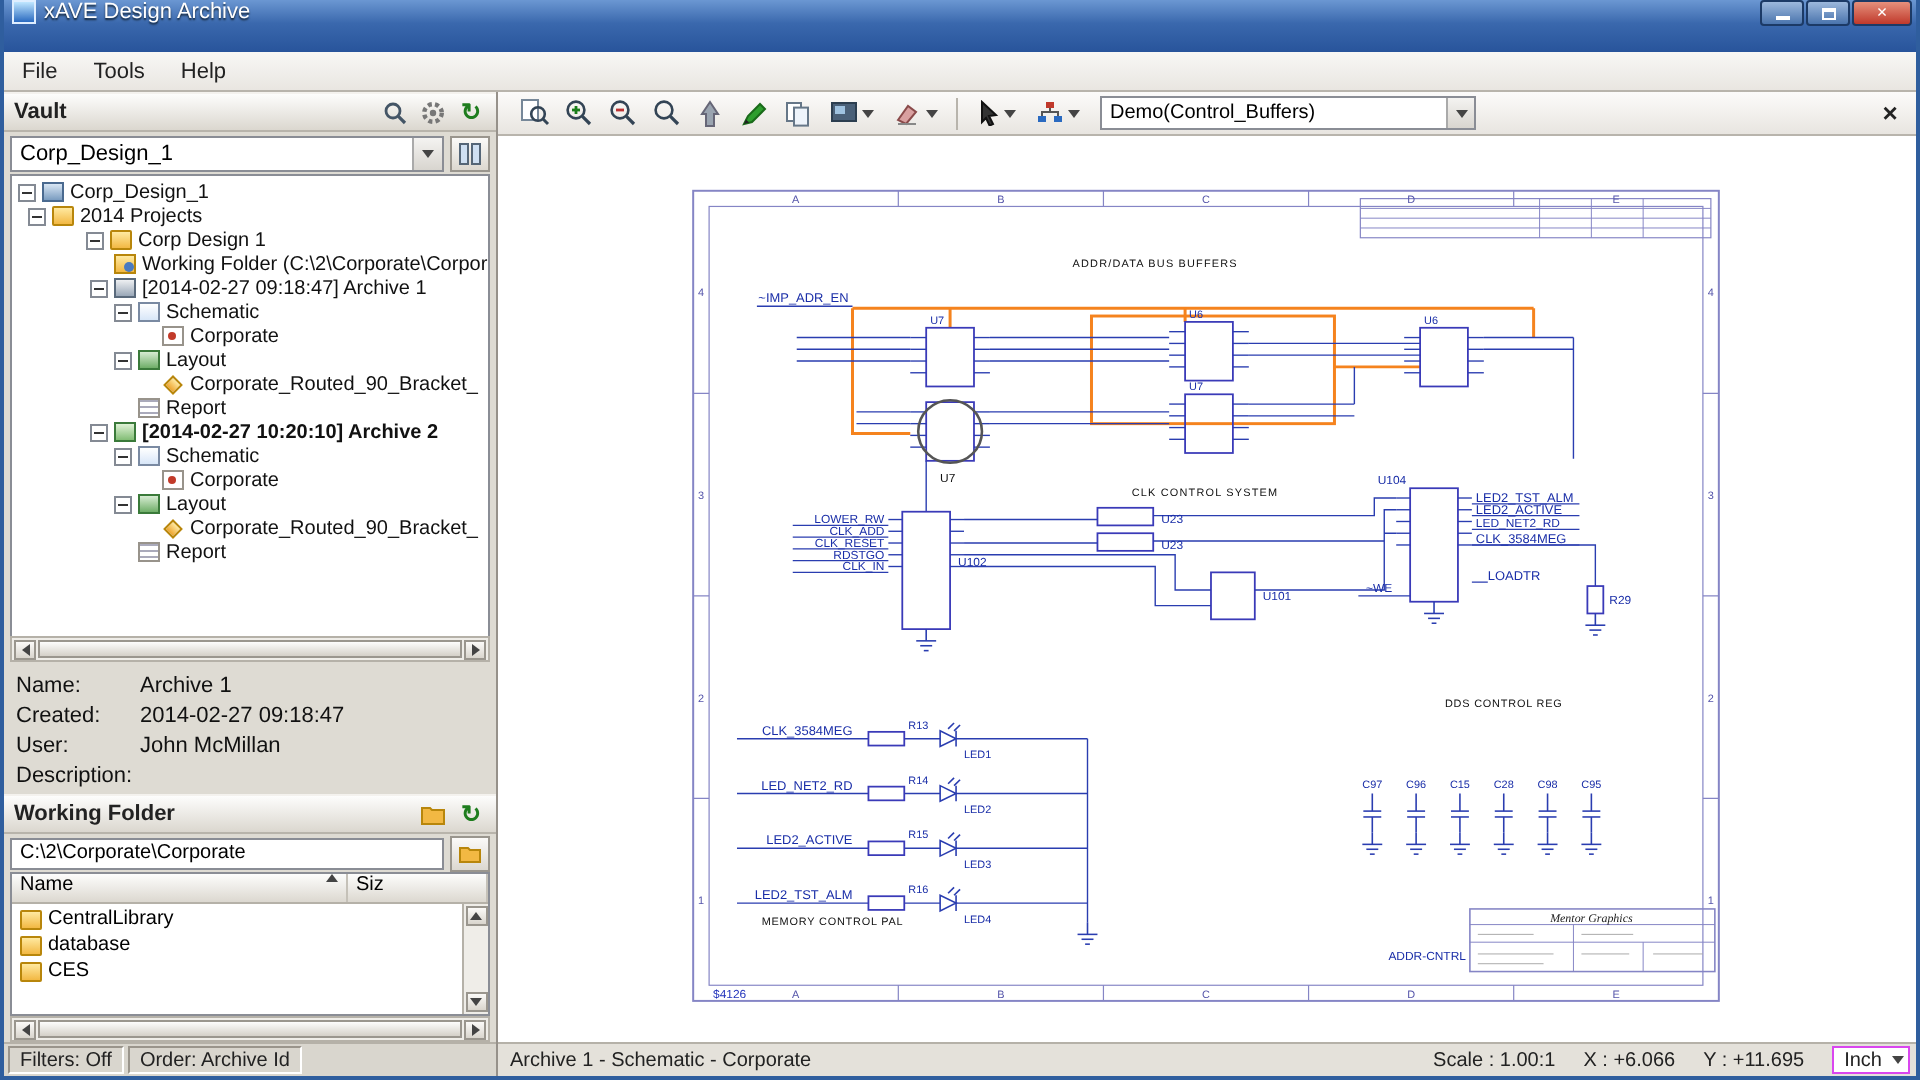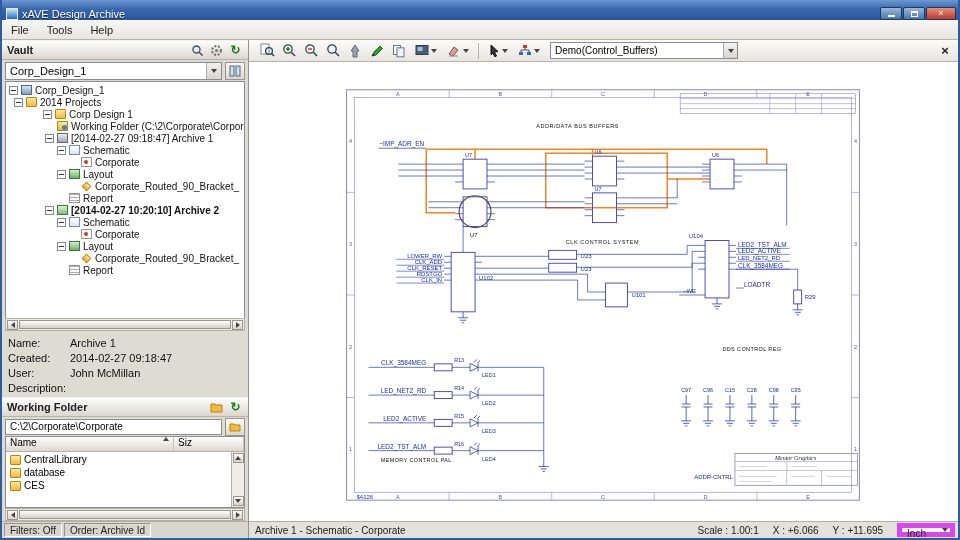--- a/index.html
+++ b/index.html
@@ -1,19 +1,19 @@
 <!DOCTYPE html>
 <html><head>
 <meta charset="utf-8">
 <style>
   *{margin:0;padding:0;box-sizing:border-box;font-family:"Liberation Sans",sans-serif}
   html,body{width:960px;height:540px;overflow:hidden;background:#d4d0c8}
   .window{width:960px;height:540px;display:flex;flex-direction:column;border:2px solid #2f5e9e;border-top:none}
   
-  .titlebar{height:20px;background:linear-gradient(#6b97d2,#3a68ad 45%,#28549b);display:flex;align-items:flex-end;padding:0 2px;color:#fff;font-size:11px;flex:none}
+  .titlebar{height:26px;background:linear-gradient(#6b97d2,#3a68ad 45%,#28549b);display:flex;align-items:flex-start;padding:0 2px;color:#fff;font-size:11px;flex:none}
   .app-icon{width:12px;height:12px;background:linear-gradient(#bfe6ff,#2a6ac0);border:1px solid #dfeeff;margin:0 4px 0 2px;flex:none}
   .tb-title{text-shadow:0 1px 1px #123;white-space:nowrap}
   .winbtns{margin-left:auto;display:flex;gap:1px}
   .winbtn{width:22px;height:13px;border:1px solid #1c3a66;border-radius:2px;background:linear-gradient(#9cb8dc,#4a74ad);display:flex;align-items:center;justify-content:center;color:#fff;font-size:9px;line-height:9px}
   .winbtn.close{width:30px;background:linear-gradient(#e5907c,#c0392b)}
   .wb-min{width:7px;height:2px;background:#fff;margin-top:5px}
   .wb-max{width:7px;height:6px;border:1px solid #fff;border-top-width:2px}
   
   .menubar{height:20px;background:linear-gradient(#f8f7f5,#e9e6e1);border-bottom:1px solid #b8b4ac;display:flex;align-items:center;font-size:11px;color:#222;flex:none}
   .menu-item{padding:3px 9px;cursor:default}
@@ -83,21 +83,21 @@
   .tool-combo-btn{display:flex;align-items:center;height:19px;padding:0 3px;gap:2px;border:1px solid transparent}
   .tool-sep{width:1px;height:16px;background:#b8b4ac;margin:0 3px}
   .sheet-combo{width:188px;height:17px;background:#fff;border:1px solid #8a8d95;display:flex;align-items:center;font-size:10px;padding-left:4px;margin-left:4px}
   .sheet-combo .arrowbox{margin-left:auto;width:14px;height:15px;background:linear-gradient(#f4f3f1,#d8d5cf);border-left:1px solid #aaa;display:flex;align-items:center;justify-content:center}
   .close-view{margin-left:auto;width:18px;height:18px;display:flex;align-items:center;justify-content:center;font-size:13px;font-weight:bold;color:#222}
   .canvas{flex:1;min-height:0;background:#fff;position:relative}
   .canvas svg{position:absolute;inset:0;width:100%;height:100%}
   .viewer-status{height:17px;flex:none;display:flex;align-items:center;background:#e4e1da;border-top:1px solid #b5b1a8;font-size:10px;color:#222;padding:0 3px}
   .vs-left{padding-left:3px;white-space:nowrap}
   .vs-right{margin-left:auto;display:flex;align-items:center;gap:14px;white-space:nowrap}
-  .unit-combo{height:14px;background:#fff;border:5px solid #d946ef;display:flex;align-items:flex-start;gap:16px;padding:0 2px 0 5px;font-size:10px}
+  .unit-combo{height:14px;background:#fff;border:1px solid #d946ef;display:flex;align-items:center;gap:5px;padding:0 2px 0 5px;font-size:10px}
   text{font-family:"Liberation Sans",sans-serif}
   .tb-serif{font-family:"Liberation Serif",serif;font-style:italic}
 </style>
 </head>
 <body>
 
 <div class="window">
 
   <div class="titlebar">
     <span class="app-icon"></span>

